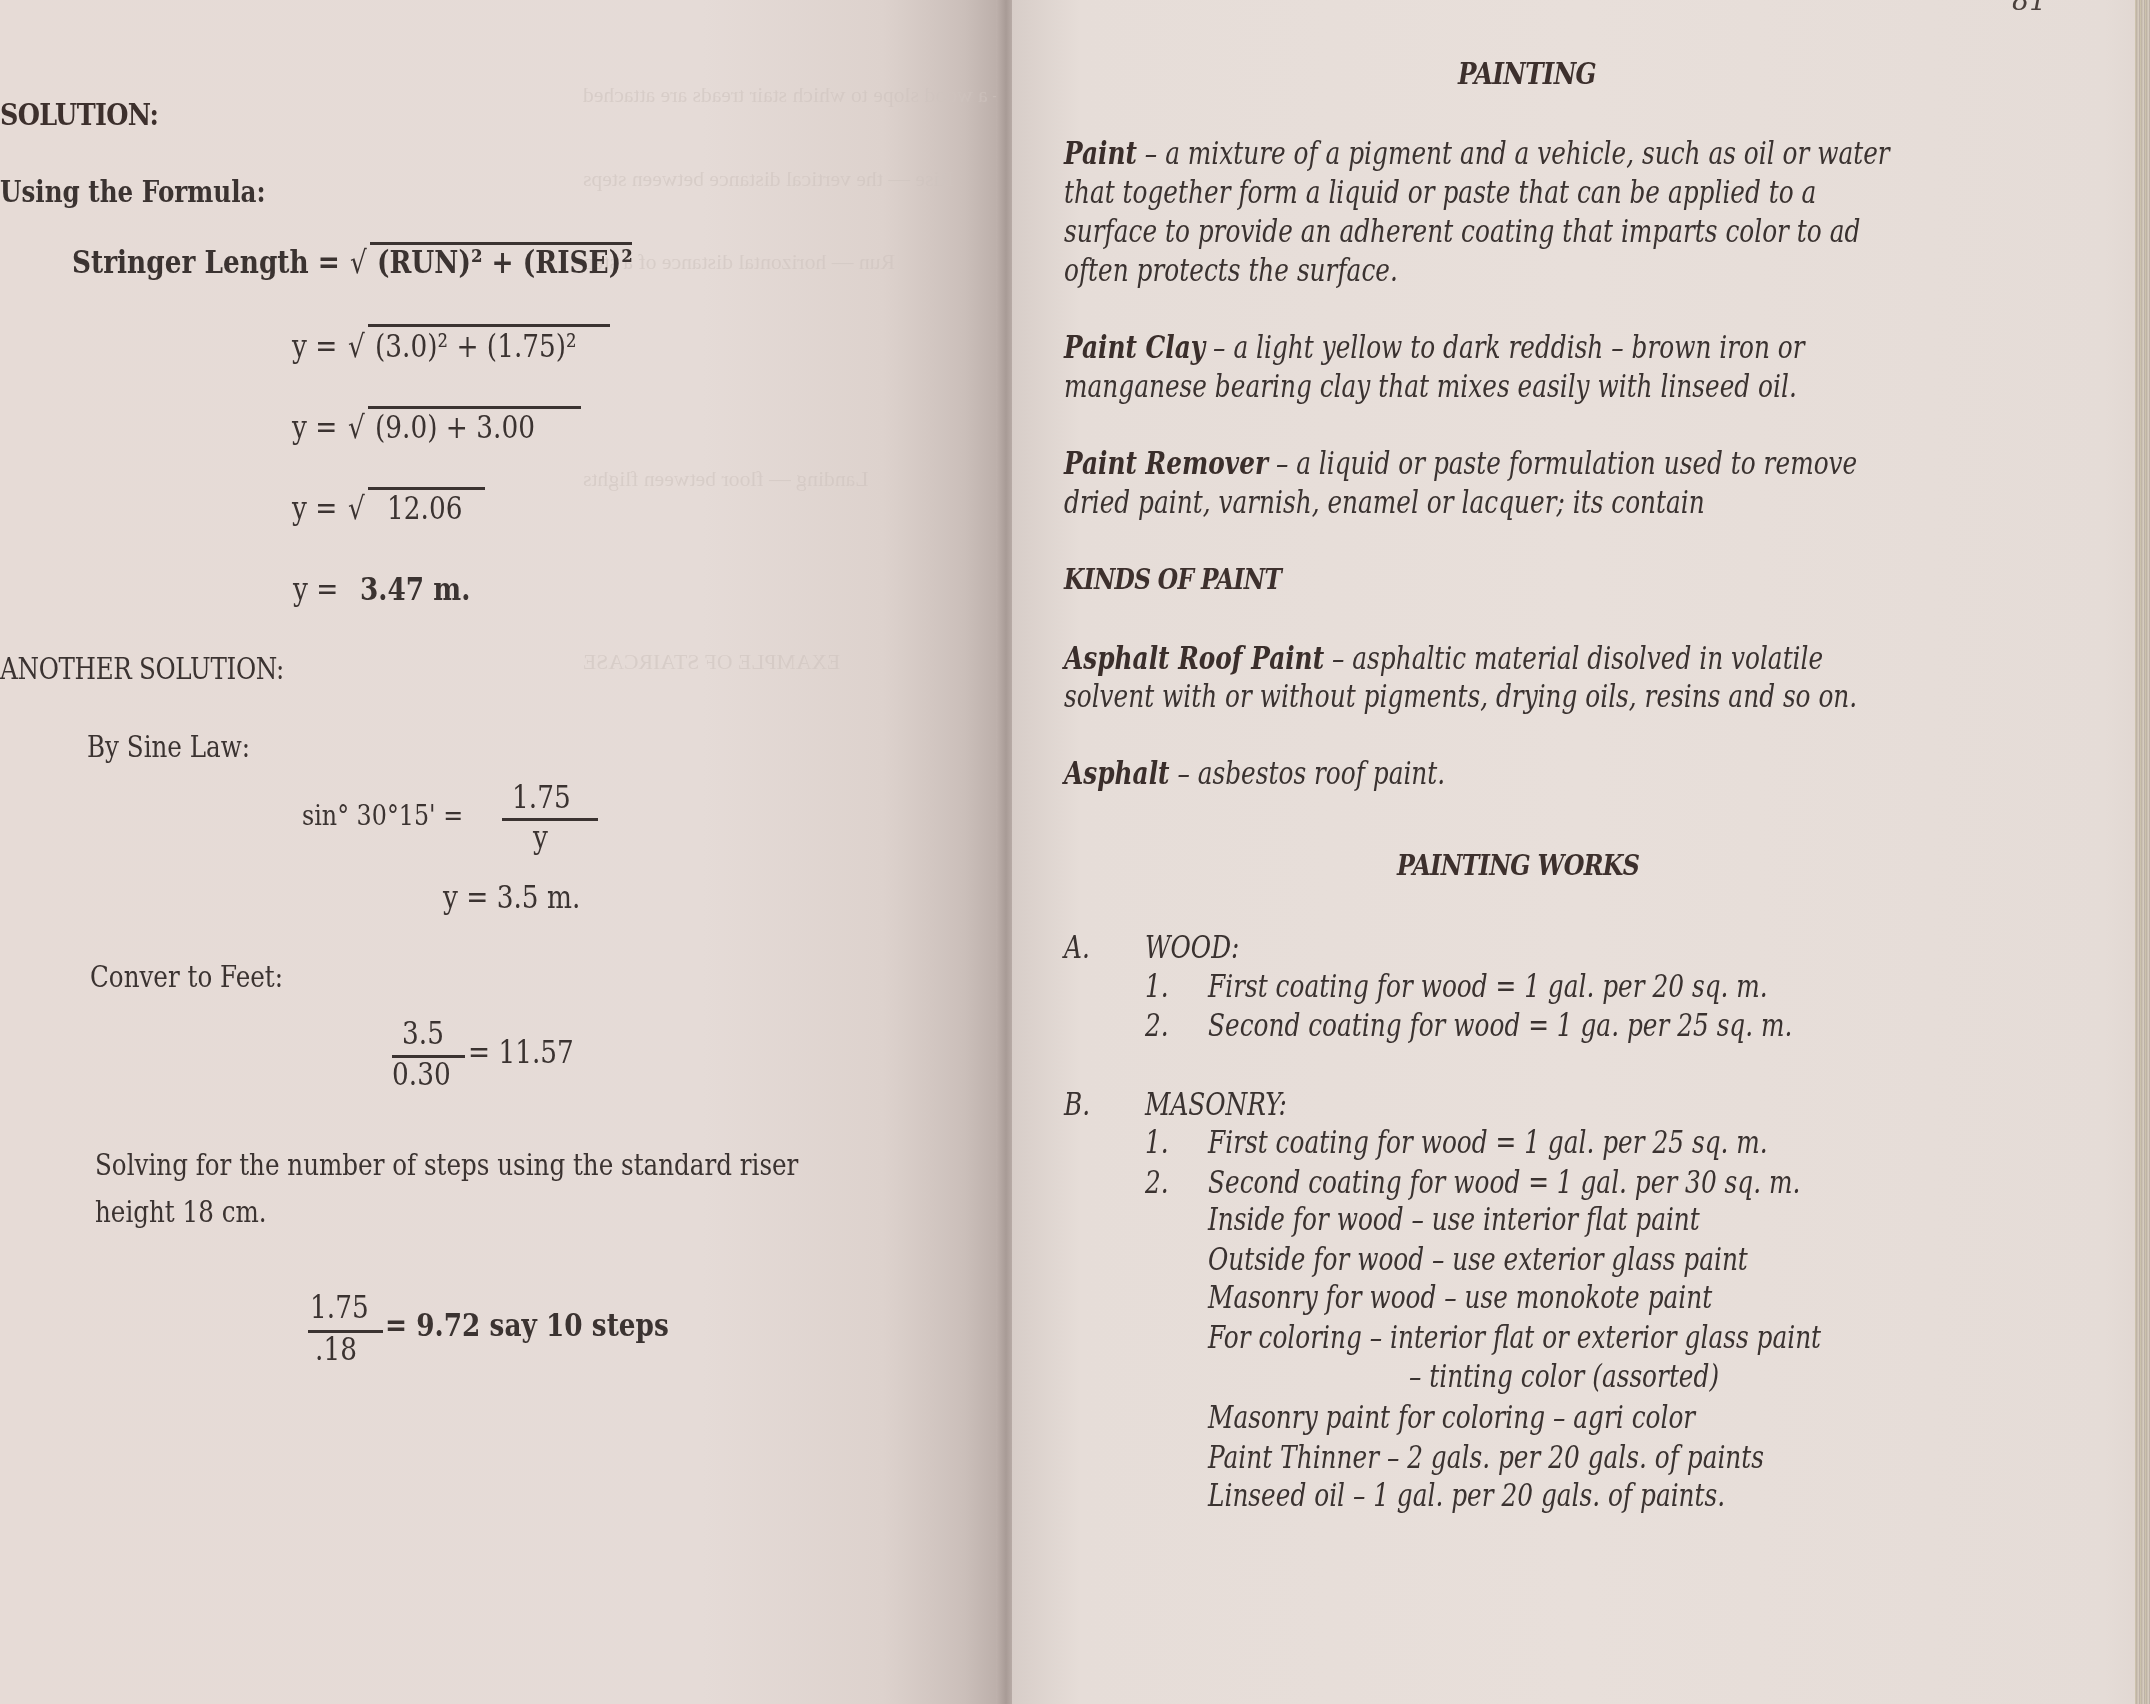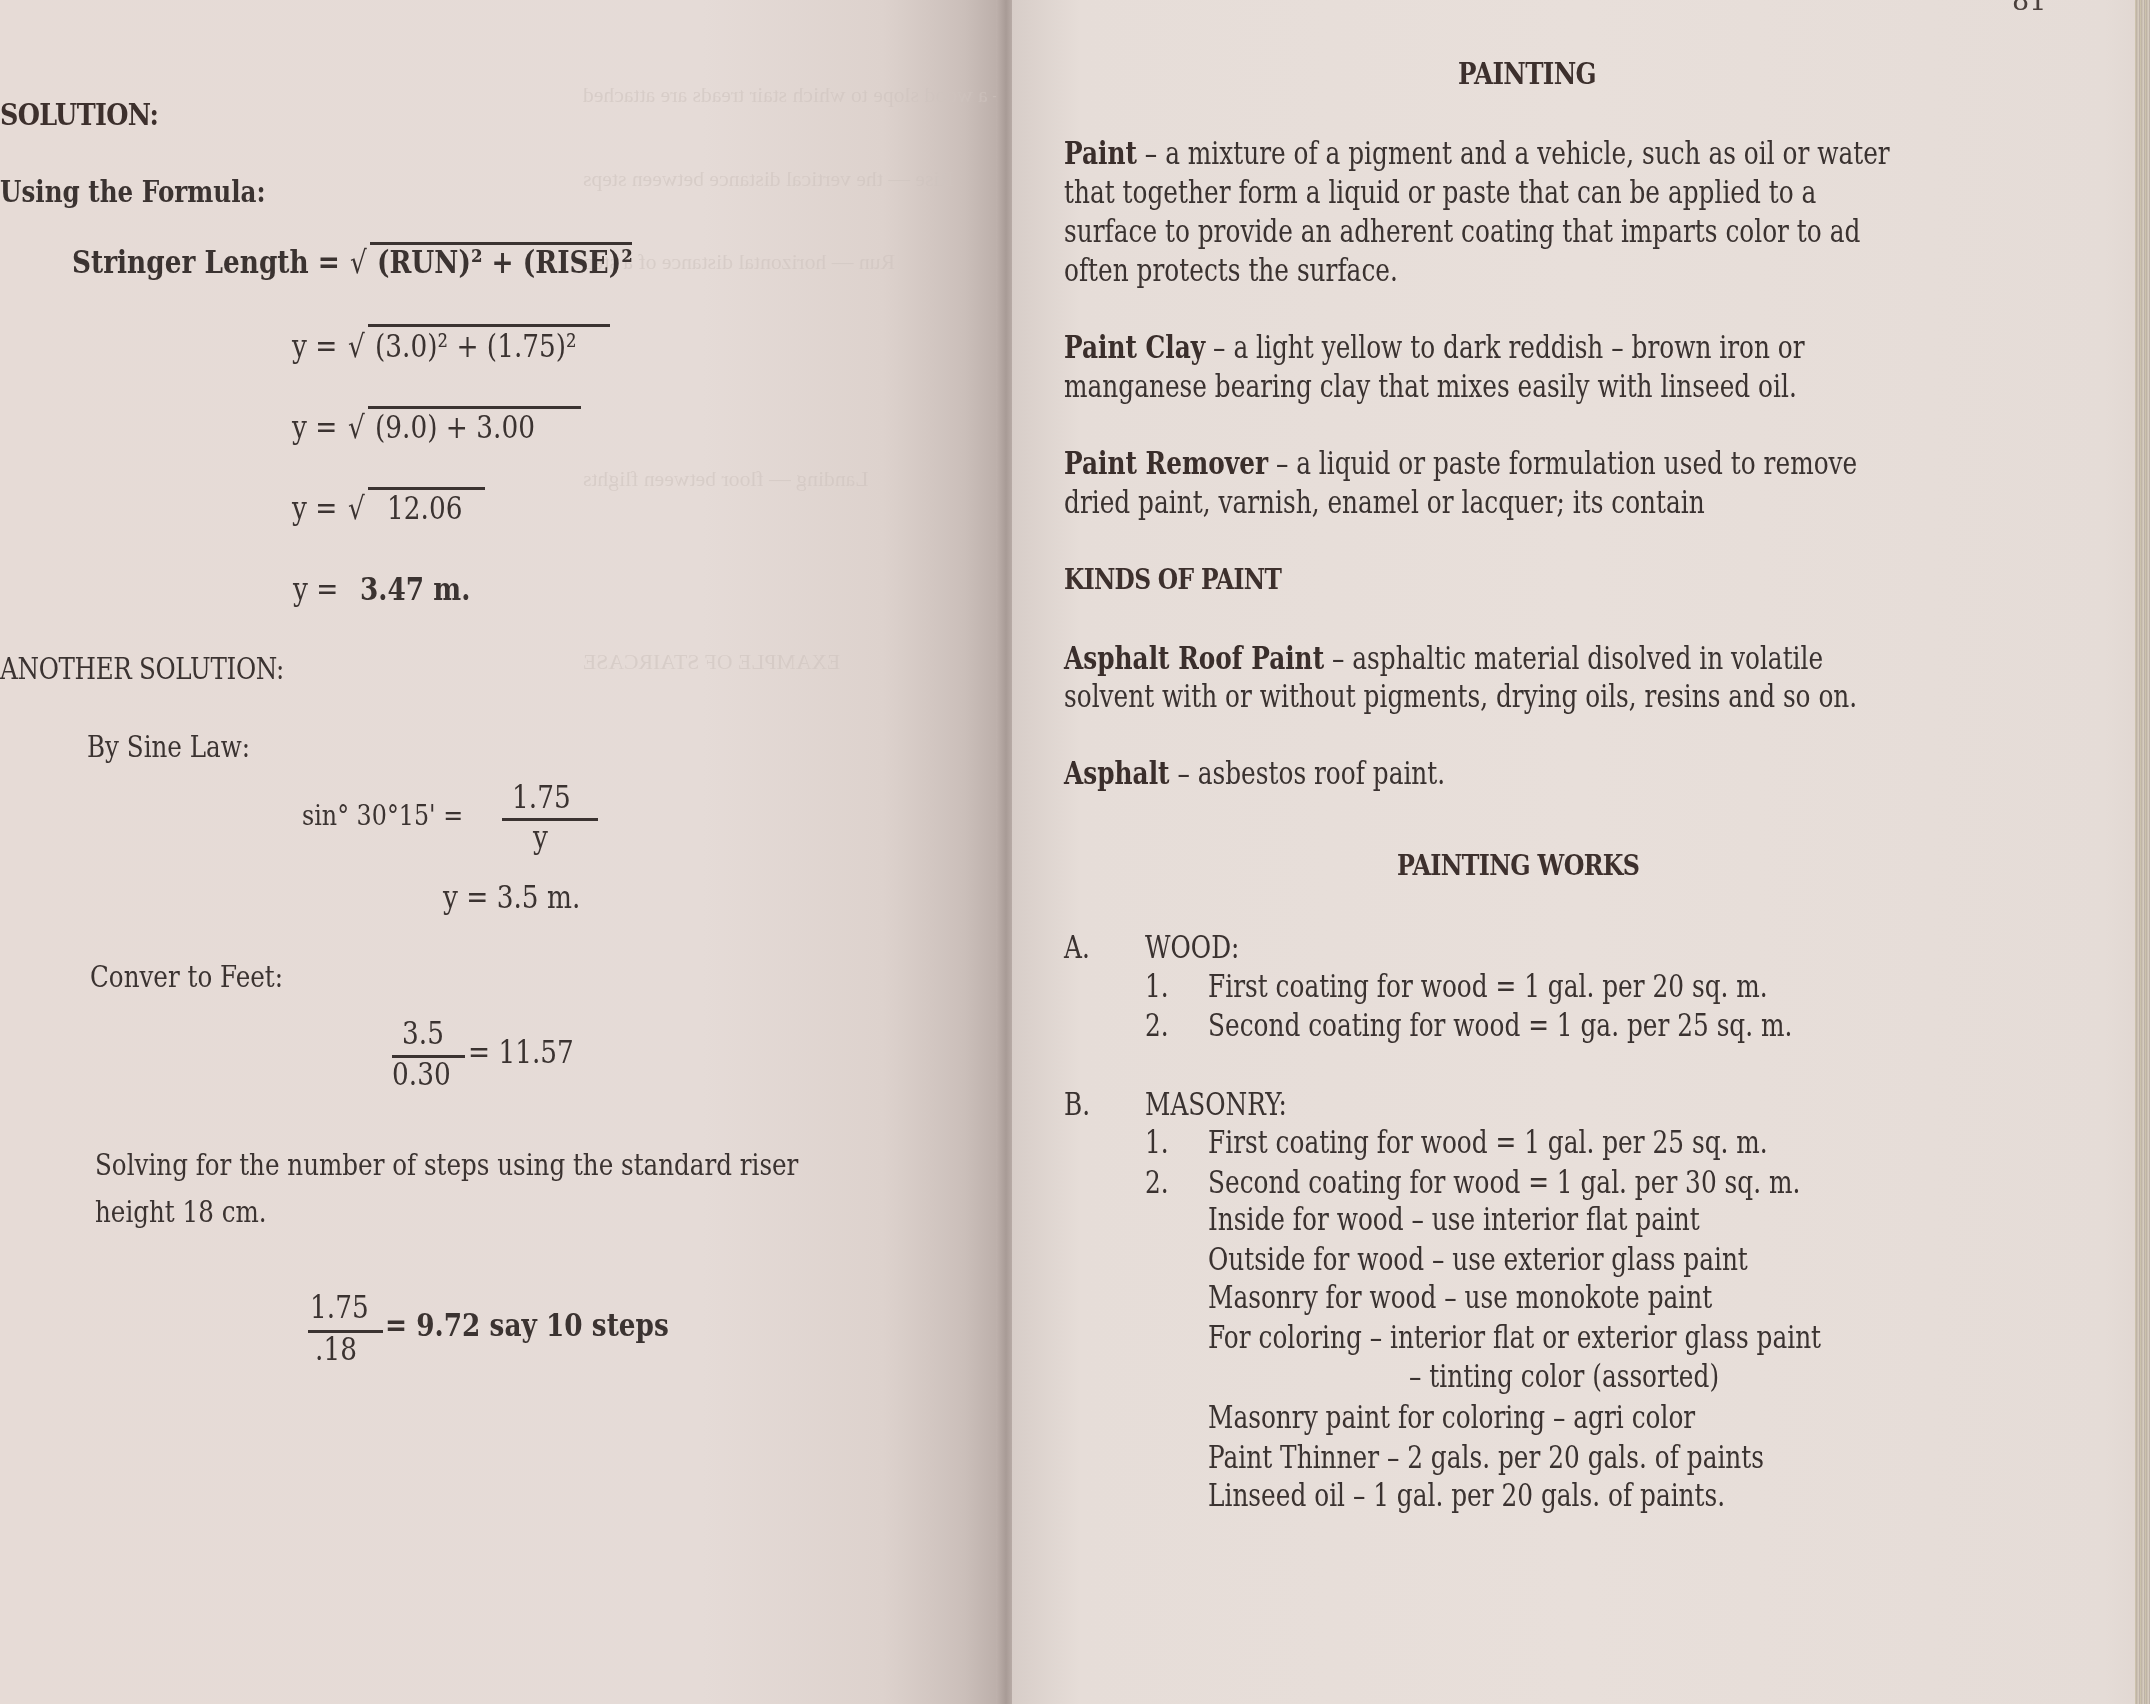--- a/index.html
+++ b/index.html
@@ -14,20 +14,21 @@
     left:0; width:1004px;
     background: linear-gradient(90deg, #e6dbd6 0%, #e5dbd7 70%, #ddd2cd 88%, #cbbfba 96%, #b9aca7 100%);
   }
   #gutter {
     position:absolute; left:996px; top:0; width:25px; height:1705px;
     background: linear-gradient(90deg, #bfb2ad 0%, #a89b96 40%, #cfc3be 100%);
   }
   #right-page {
     left:1012px; width:1138px;
     background: linear-gradient(90deg, #d7cdc8 0%, #e6ddd8 6%, #e8dfda 50%, #e5dcd7 96%, #e0d6d1 100%);
+    font-style: italic;
   }
   #page-edge {
     position:absolute; left:2135px; top:0; width:16px; height:1705px;
     background: repeating-linear-gradient(90deg, #cfc6a8 0px, #b7ab9d 1.7px, #d9cfc0 3.3px, #a89c93 5px);
     opacity:.85;
   }
   .ghost {
     position:absolute; color:#cfc4bf; font-family:"Liberation Serif", serif; font-size:21.7px;
     transform:scaleX(-1); white-space:nowrap; opacity:.6;
   }

